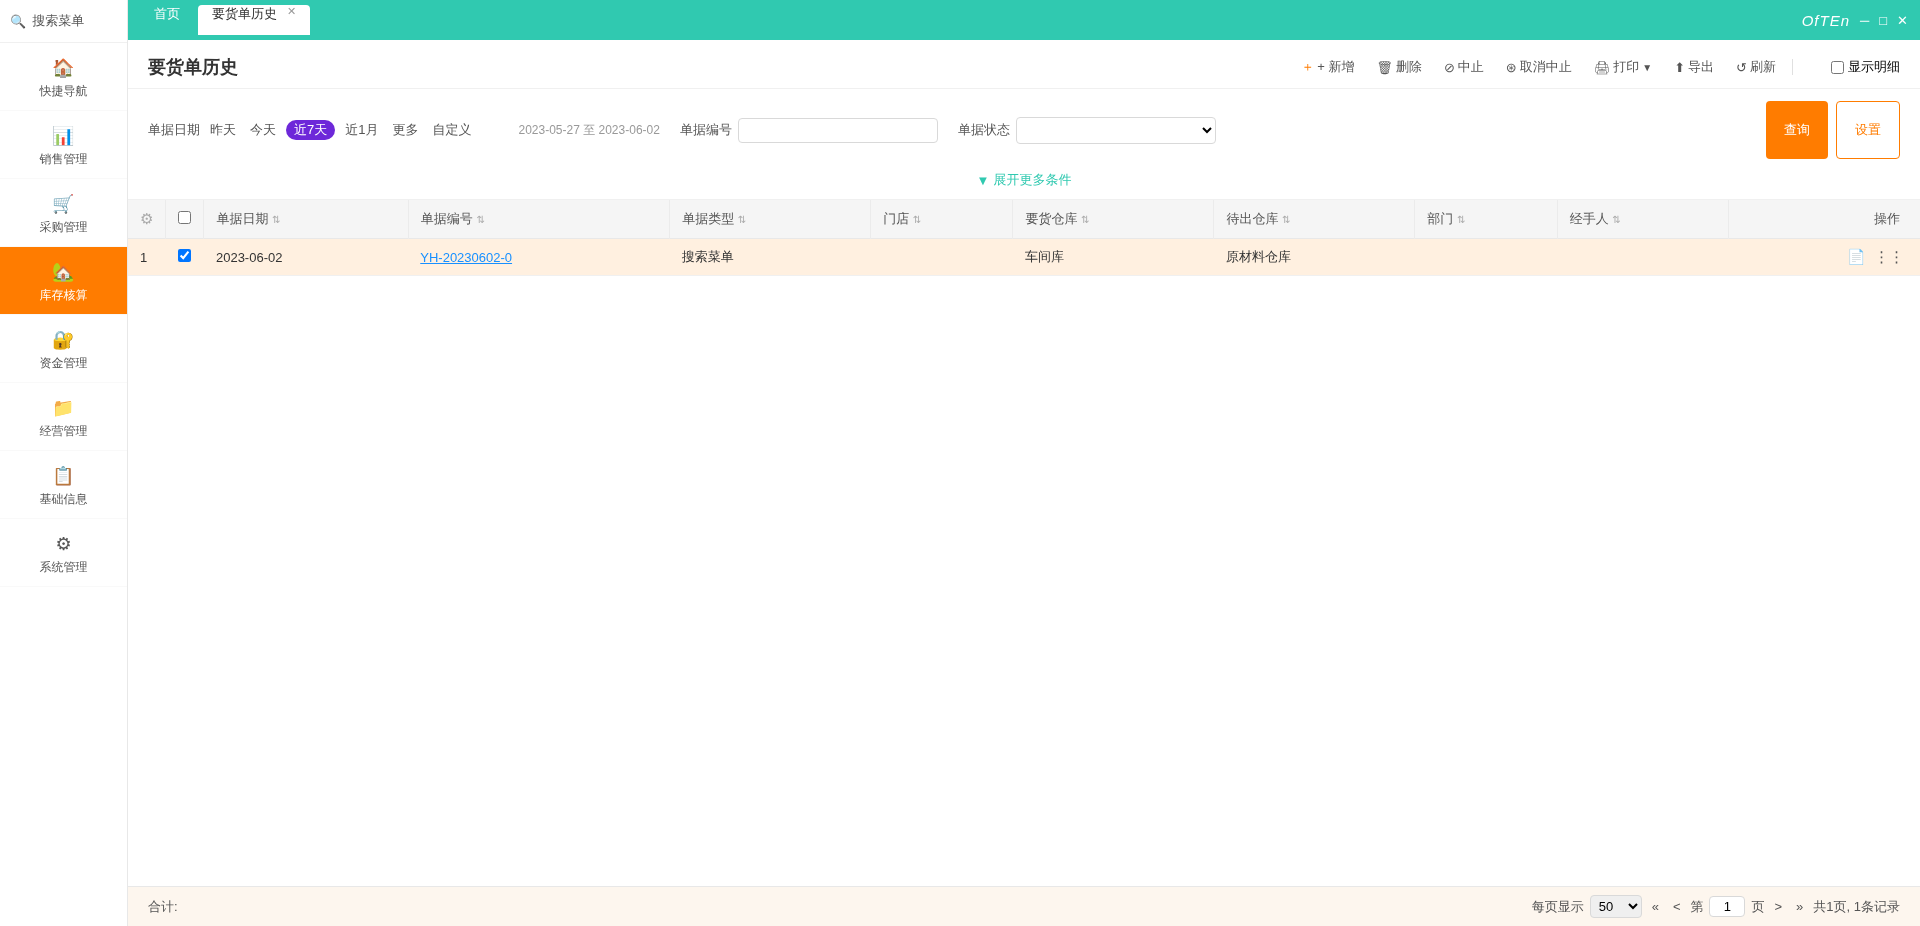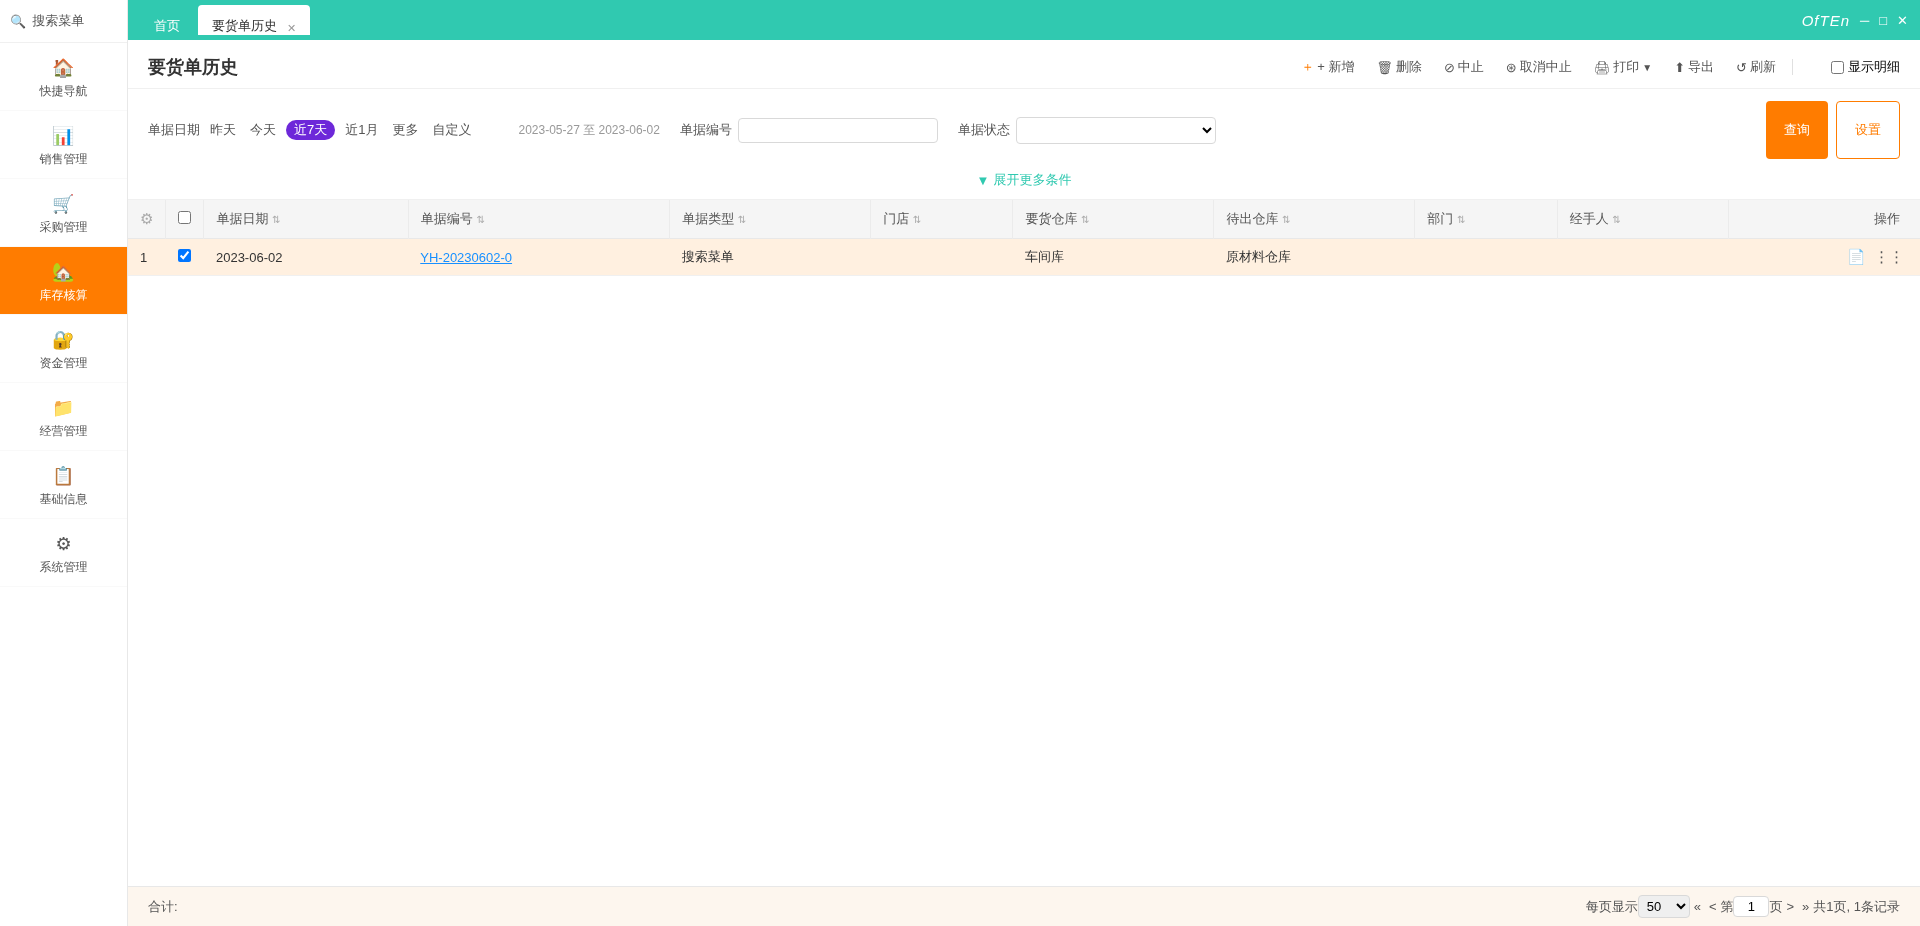--- a/index.html
+++ b/index.html
@@ -54,21 +54,21 @@
       align-items: center;
       padding: 0 12px;
       gap: 4px;
       flex-shrink: 0;
     }
     .tab {
       height: 30px;
       padding: 0 14px;
       border-radius: 4px 4px 0 0;
       display: flex;
-      align-items: flex-end;
+      align-items: flex-start;
       gap: 6px;
       font-size: 13px;
       cursor: pointer;
       color: #fff;
     }
     .tab.home { background: transparent; }
     .tab.active { background: #fff; color: #333; }
     .tab .close-icon { font-size: 11px; color: #999; cursor: pointer; margin-left: 4px; }
     .top-bar-right {
       margin-left: auto;
@@ -248,20 +248,21 @@
       padding: 8px 20px;
       font-size: 13px;
       color: #555;
       border-top: 1px solid #e8e8e8;
       display: flex;
       align-items: center;
     }
     .pagination {
       display: flex;
       align-items: center;
+      gap: 6px;
       margin-left: auto;
       font-size: 13px;
       color: #555;
       justify-content: center;
     }
     .pagination select {
       border: 1px solid #d9d9d9;
       border-radius: 4px;
       padding: 2px 4px;
       font-size: 13px;

